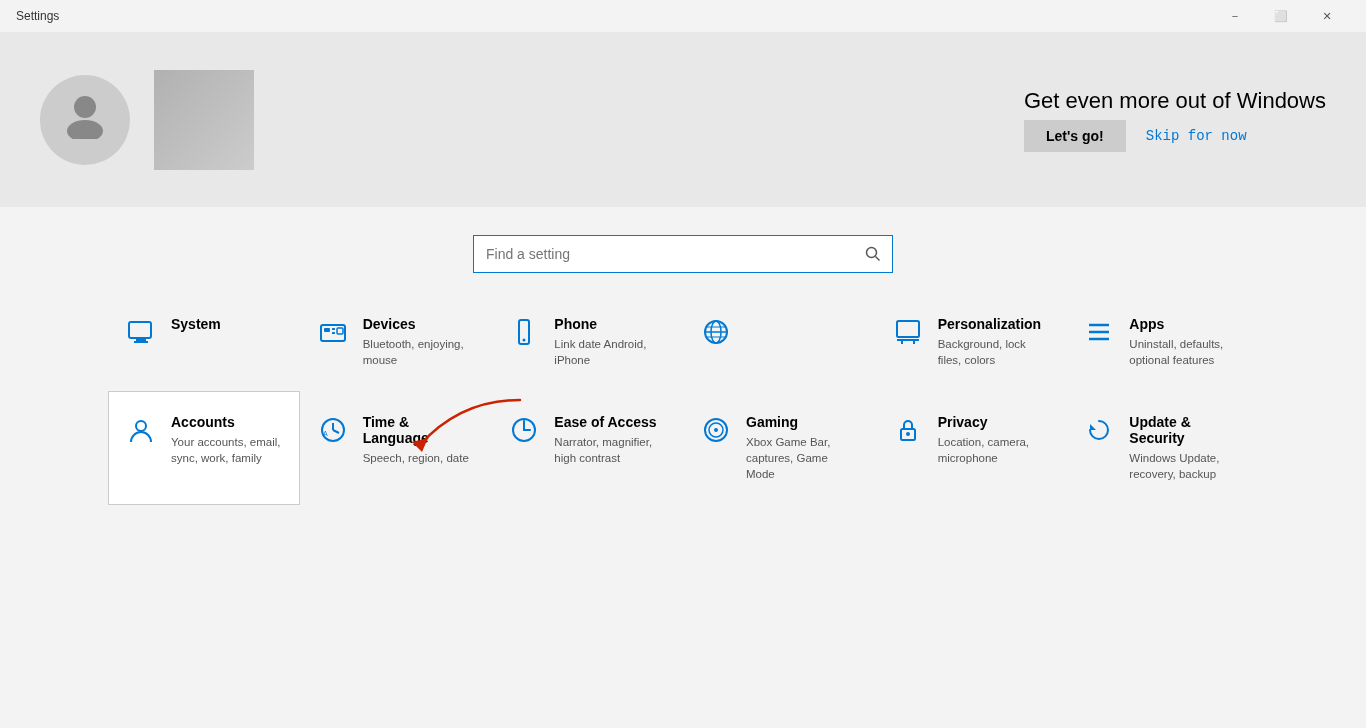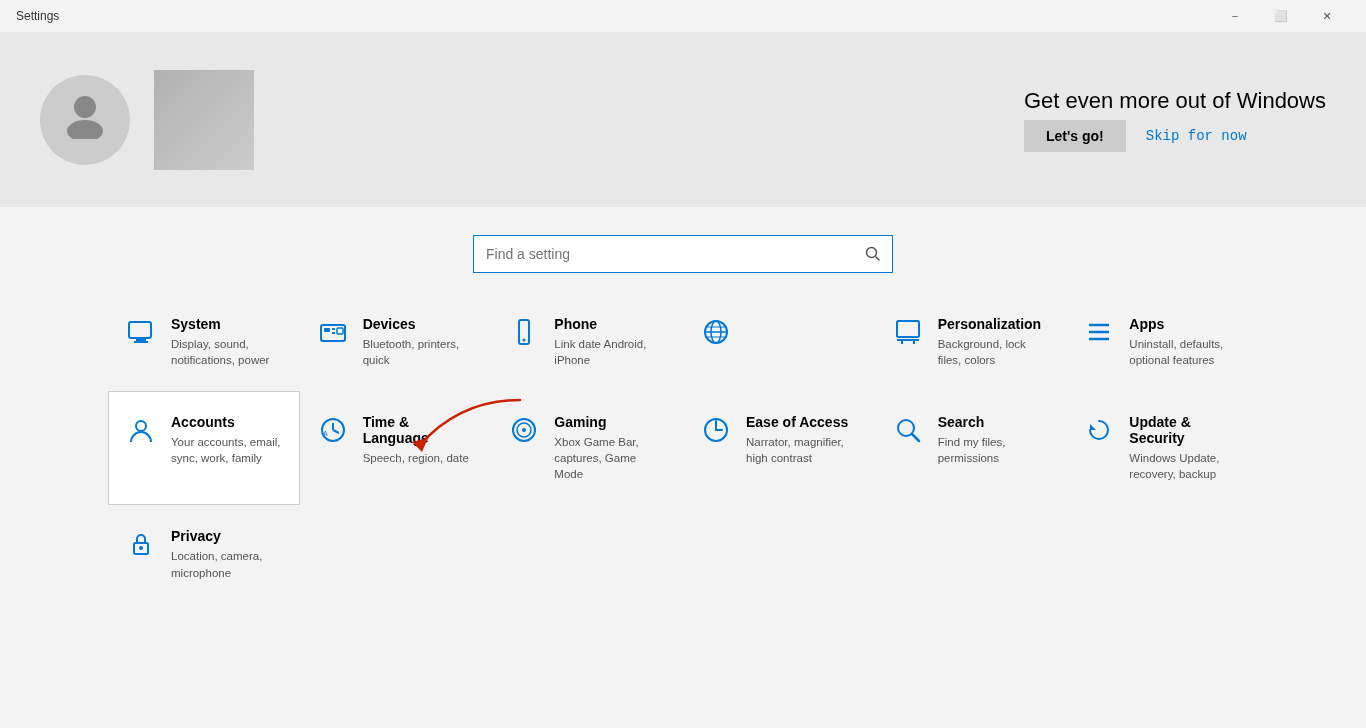--- a/index.html
+++ b/index.html
@@ -236,34 +236,33 @@
 
 <div class="settings-grid" id="settings-grid">
 <div class="settings-item">
       <div class="settings-icon"><svg width="28" height="28" viewBox="0 0 28 28" fill="none">
           <rect x="2" y="4" width="22" height="16" rx="2" stroke="#0078d4" stroke-width="2"></rect>
           <rect x="9" y="20" width="10" height="3" fill="#0078d4"></rect>
           <rect x="7" y="23" width="14" height="2" fill="#0078d4"></rect>
         </svg></div>
       <div class="settings-text">
         <h3>System</h3>
-        <p>Display, sound, notifications, power</p>
       </div>
     </div>
     <div class="settings-item">
       <div class="settings-icon"><svg width="28" height="28" viewBox="0 0 28 28" fill="none">
           <rect x="2" y="7" width="24" height="16" rx="2" stroke="#0078d4" stroke-width="2"></rect>
           <rect x="5" y="10" width="6" height="4" rx="1" fill="#0078d4"></rect>
           <rect x="13" y="10" width="3" height="2" rx="0.5" fill="#0078d4"></rect>
           <rect x="13" y="14" width="3" height="2" rx="0.5" fill="#0078d4"></rect>
           <rect x="18" y="10" width="6" height="6" rx="1" stroke="#0078d4" stroke-width="1.5"></rect>
         </svg></div>
       <div class="settings-text">
         <h3>Devices</h3>
-        <p>Bluetooth, printers, quick</p>
+        <p>Bluetooth, enjoying, mouse</p>
       </div>
     </div>
     <div class="settings-item">
       <div class="settings-icon"><svg width="28" height="28" viewBox="0 0 28 28" fill="none">
           <rect x="9" y="2" width="10" height="24" rx="2" stroke="#0078d4" stroke-width="2"></rect>
           <circle cx="14" cy="22" r="1.5" fill="#0078d4"></circle>
         </svg></div>
       <div class="settings-text">
         <h3>Phone</h3>
         <p>Link date Android, iPhone</p>
@@ -319,68 +318,58 @@
           <text x="4" y="20" fill="#0078d4" font-size="7" font-family="Arial">A</text>
         </svg></div>
       <div class="settings-text">
         <h3>Time &amp; Language</h3>
         <p>Speech, region, date</p>
       </div>
     </div>
     <div class="settings-item">
       <div class="settings-icon"><svg width="28" height="28" viewBox="0 0 28 28" fill="none">
           <circle cx="14" cy="14" r="11" stroke="#0078d4" stroke-width="2"></circle>
+          <path d="M14 14 L14 5" stroke="#0078d4" stroke-width="2" stroke-linecap="round"></path>
+          <path d="M14 14 L14 8" stroke="#0078d4" stroke-width="2" stroke-linecap="round" transform="rotate(90 14 14)"></path>
+        </svg></div>
+      <div class="settings-text">
+        <h3>Ease of Access</h3>
+        <p>Narrator, magnifier, high contrast</p>
+      </div>
+    </div>
+    <div class="settings-item">
+      <div class="settings-icon"><svg width="28" height="28" viewBox="0 0 28 28" fill="none">
+          <circle cx="14" cy="14" r="11" stroke="#0078d4" stroke-width="2"></circle>
           <circle cx="14" cy="14" r="7" stroke="#0078d4" stroke-width="1.5"></circle>
           <circle cx="14" cy="14" r="2" fill="#0078d4"></circle>
         </svg></div>
       <div class="settings-text">
         <h3>Gaming</h3>
         <p>Xbox Game Bar, captures, Game Mode</p>
-      </div>
-    </div>
-    <div class="settings-item">
-      <div class="settings-icon"><svg width="28" height="28" viewBox="0 0 28 28" fill="none">
-          <circle cx="14" cy="14" r="11" stroke="#0078d4" stroke-width="2"></circle>
-          <path d="M14 14 L14 5" stroke="#0078d4" stroke-width="2" stroke-linecap="round"></path>
-          <path d="M14 14 L14 8" stroke="#0078d4" stroke-width="2" stroke-linecap="round" transform="rotate(90 14 14)"></path>
-        </svg></div>
-      <div class="settings-text">
-        <h3>Ease of Access</h3>
-        <p>Narrator, magnifier, high contrast</p>
-      </div>
-    </div>
-    <div class="settings-item">
-      <div class="settings-icon"><svg width="28" height="28" viewBox="0 0 28 28" fill="none">
-          <circle cx="12" cy="12" r="8" stroke="#0078d4" stroke-width="2"></circle>
-          <line x1="18" y1="18" x2="25" y2="25" stroke="#0078d4" stroke-width="2.5" stroke-linecap="round"></line>
-        </svg></div>
-      <div class="settings-text">
-        <h3>Search</h3>
-        <p>Find my files, permissions</p>
-      </div>
-    </div>
-    <div class="settings-item">
-      <div class="settings-icon"><svg width="28" height="28" viewBox="0 0 28 28" fill="none">
-          <path d="M14 5 A9 9 0 1 1 5 14" stroke="#0078d4" stroke-width="2" fill="none" stroke-linecap="round"></path>
-          <polygon points="5,8 5,14 11,14" fill="#0078d4"></polygon>
-        </svg></div>
-      <div class="settings-text">
-        <h3>Update &amp; Security</h3>
-        <p>Windows Update, recovery, backup</p>
       </div>
     </div>
     <div class="settings-item">
       <div class="settings-icon"><svg width="28" height="28" viewBox="0 0 28 28" fill="none">
           <rect x="7" y="13" width="14" height="11" rx="1.5" stroke="#0078d4" stroke-width="2"></rect>
           <path d="M10 13V9a4 4 0 0 1 8 0v4" stroke="#0078d4" stroke-width="2"></path>
           <circle cx="14" cy="18" r="2" fill="#0078d4"></circle>
         </svg></div>
       <div class="settings-text">
         <h3>Privacy</h3>
         <p>Location, camera, microphone</p>
+      </div>
+    </div>
+    <div class="settings-item">
+      <div class="settings-icon"><svg width="28" height="28" viewBox="0 0 28 28" fill="none">
+          <path d="M14 5 A9 9 0 1 1 5 14" stroke="#0078d4" stroke-width="2" fill="none" stroke-linecap="round"></path>
+          <polygon points="5,8 5,14 11,14" fill="#0078d4"></polygon>
+        </svg></div>
+      <div class="settings-text">
+        <h3>Update &amp; Security</h3>
+        <p>Windows Update, recovery, backup</p>
       </div>
     </div>
   </div>
 
 <svg class="arrow-svg" viewBox="0 0 220 80" xmlns="http://www.w3.org/2000/svg">
   <path d="M 180 10 Q 120 10 80 55" stroke="#cc2200" stroke-width="2.5" fill="none" stroke-linecap="round"></path>
   <polygon points="72,52 88,48 82,62" fill="#cc2200"></polygon>
 </svg>
 
 </body></html>

